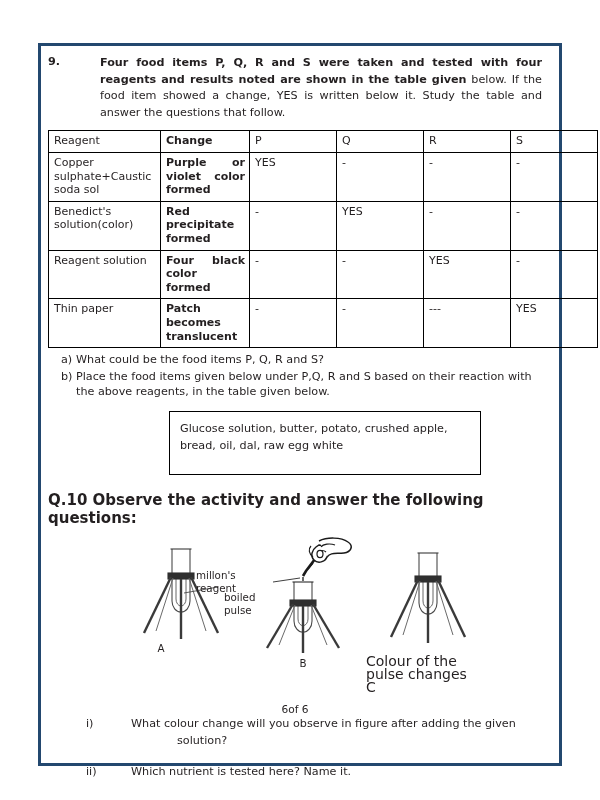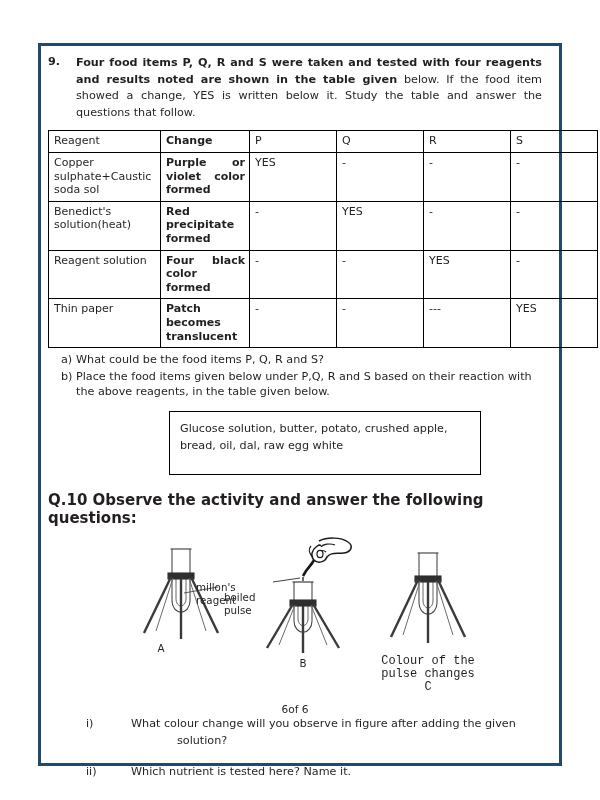--- a/index.html
+++ b/index.html
@@ -40,21 +40,21 @@
     margin: 5px 0 0 0;
   }
   .q9-num {
     position: absolute;
     left: 0;
     top: 0;
     font-weight: bold;
     font-size: 11.2px;
   }
   .q9-body {
-    margin-left: 28px;
+    margin-left: 52px;
     font-size: 11.2px;
     line-height: 16.6px;
     text-align: justify;
   }
   .q9-body b { font-weight: bold; }
 
   
   table.food-table {
     border-collapse: collapse;
     width: 490px;
@@ -116,25 +116,23 @@
     position: relative;
     height: 172px;
     margin-top: 6px;
   }
   .fig {
     position: absolute;
   }
   .fig svg { display: block; }
   .fig-caption {
     position: absolute;
-    font-size: 12px;
+    font-size: 14px;
     line-height: 13px;
-    text-align: center;
     color: #231f20;
-    font-family: Liberation Mono, monospace;
   }
   .fig-label {
     position: absolute;
     font-size: 10.3px;
     text-align: center;
   }
   .lead-label {
     position: absolute;
     font-size: 10.3px;
     line-height: 13.5px;
@@ -201,21 +199,21 @@
       </tr>
       <tr>
         <td class="c-reagent">Copper sulphate+Caustic soda sol</td>
         <td class="c-change">Purple or violet color formed</td>
         <td class="c-p">YES</td>
         <td class="c-q">-</td>
         <td class="c-r">-</td>
         <td class="c-s">-</td>
       </tr>
       <tr>
-        <td class="c-reagent">Benedict's solution(heat)</td>
+        <td class="c-reagent">Benedict's solution(color)</td>
         <td class="c-change">Red precipitate formed</td>
         <td class="c-p">-</td>
         <td class="c-q">YES</td>
         <td class="c-r">-</td>
         <td class="c-s">-</td>
       </tr>
       <tr>
         <td class="c-reagent">Reagent solution</td>
         <td class="c-change">Four black color formed</td>
         <td class="c-p">-</td>
@@ -305,21 +303,21 @@
           <path d="M42,69 L16,113" stroke="#3a3a3a" stroke-width="2.4"></path>
           <path d="M62,69 L88,113" stroke="#3a3a3a" stroke-width="2.4"></path>
           <path d="M52,71 L52,118" stroke="#3a3a3a" stroke-width="2.4"></path>
           <path d="M44,70 L28,110" stroke="#6a6a6a" stroke-width="1"></path>
           <path d="M60,70 L76,110" stroke="#6a6a6a" stroke-width="1"></path>
 
           <line x1="49" y1="43" x2="22" y2="47" stroke="#2a2a2a" stroke-width="0.9"></line>
         </g>
       </svg>
     </div>
-    <div class="lead-label" style="left:148px; top:48px; text-align:left;">
+    <div class="lead-label" style="left:148px; top:36px; text-align:left;">
       <div>millon's</div>
       <div>reagent</div>
     </div>
     <div class="fig-label" style="left:240px; top:124px; width:30px;">B</div>
 
     <div class="fig" style="left:325px; top:14px;">
       <svg width="110" height="110" viewBox="0 0 110 110">
         <g fill="none" stroke="#3a3a3a" stroke-width="1.1">
           <path d="M46,6 L46,56 A9,11 0 0 0 64,56 L64,6" stroke="#4a4a4a"></path>
           <line x1="44.5" y1="6" x2="65.5" y2="6"></line>

